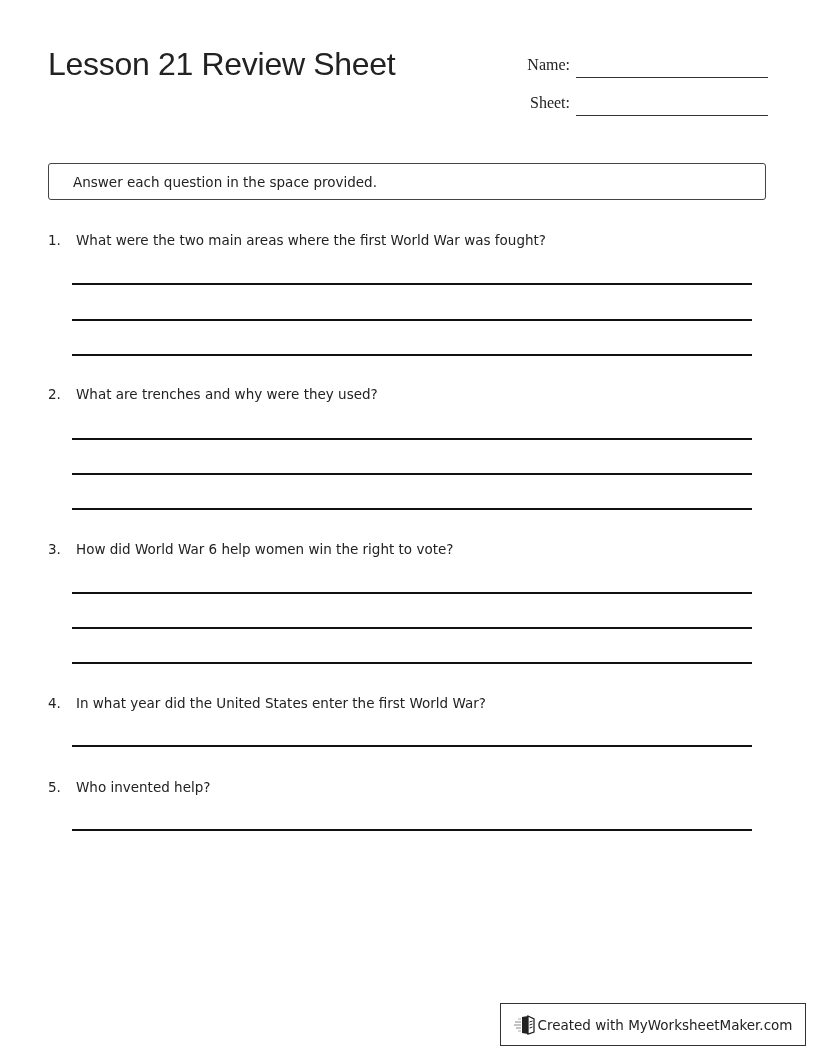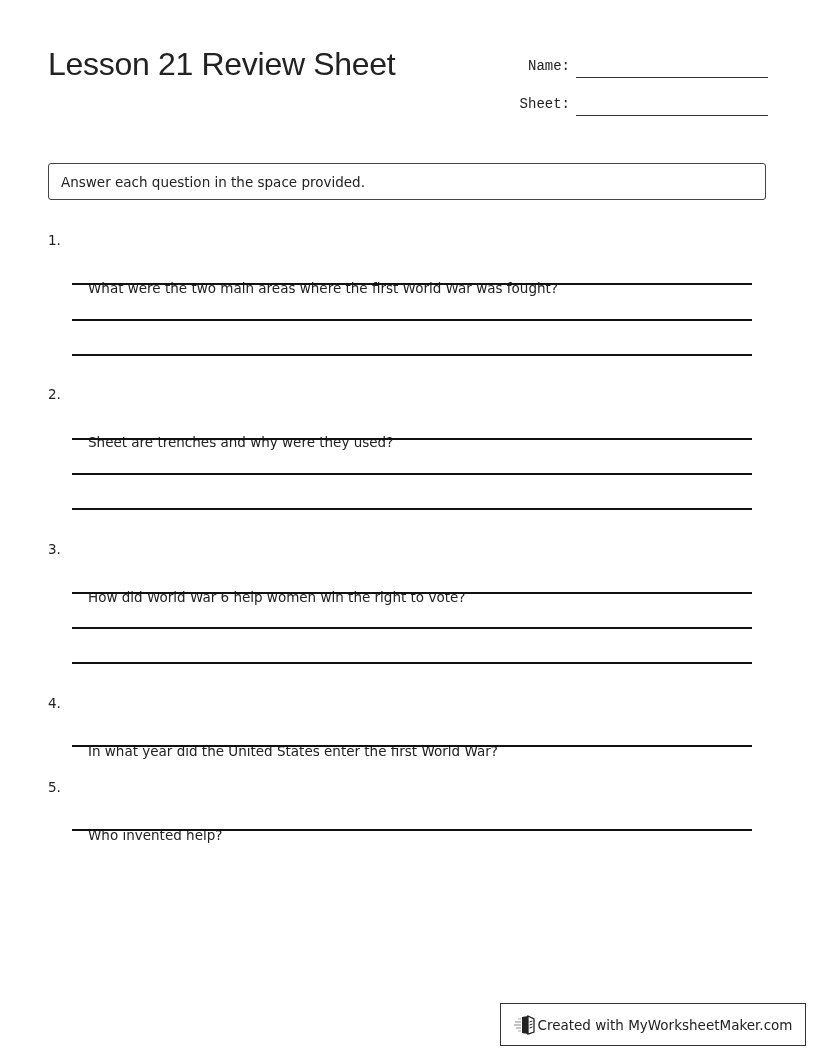--- a/index.html
+++ b/index.html
@@ -5,42 +5,41 @@
     html, body { margin: 0; padding: 0; background: #ffffff; }
     body { width: 816px; height: 1056px; position: relative; overflow: hidden; color: #222; }
     .title {
       position: absolute; left: 48px; top: 46px;
       font-family: Liberation Sans, sans-serif; font-size: 32px; font-weight: normal;
       color: #222; letter-spacing: -0.3px; margin: 0;
     }
     .hfield { position: absolute; left: 500px; width: 268px; height: 30px; }
     .hfield .lbl {
       position: absolute; right: 198px; bottom: 4px;
-      font-family: Liberation Mono, monospace; font-size: 14px; color: #222;
+      font-family: Liberation Serif, serif; font-size: 16px; color: #222;
     }
     .hfield .line {
       position: absolute; left: 76px; right: 0; bottom: 0; height: 0;
       border-bottom: 1.5px solid #333;
     }
     .instructions {
       position: absolute; left: 48px; top: 163px; width: 718px; height: 37px;
       box-sizing: border-box; border: 1px solid #444; border-radius: 3px;
       font-family: "DejaVu Sans", sans-serif; font-size: 13.5px; color: #222;
-      padding: 0 12px; line-height: 36px;
+      padding: 0 24px; line-height: 36px;
     }
     .q { position: absolute; left: 48px; width: 720px; }
     .q .num {
       position: absolute; left: 0; top: 0; width: 22px;
       font-family: "DejaVu Sans", sans-serif; font-size: 13.5px; color: #222;
     }
     .q .text {
-      position: absolute; left: 40px; top: 0;
+      position: absolute; left: 28px; top: 0;
       font-family: "DejaVu Sans", sans-serif; font-size: 13.5px; color: #222;
       white-space: nowrap;
-      margin-top: 48px;
     }
     .ans-line {
       position: absolute; left: 72px; width: 680px; height: 2px; background: #111;
     }
     .footer {
       position: absolute; left: 500px; top: 1003px; width: 306px; height: 43px;
       box-sizing: border-box; border: 1px solid #333;
       display: flex; align-items: center; justify-content: center; gap: 0;
       font-family: "DejaVu Sans", sans-serif; font-size: 13.5px; color: #222;
     }
@@ -65,21 +64,21 @@
 <div class="q" style="top:232px;">
   <span class="num">1.</span>
   <span class="text">What were the two main areas where the first World War was fought?</span>
 </div>
 <div class="ans-line" style="top:283px;"></div>
 <div class="ans-line" style="top:319px;"></div>
 <div class="ans-line" style="top:354px;"></div>
 
 <div class="q" style="top:386px;">
   <span class="num">2.</span>
-  <span class="text">Sheet are trenches and why were they used?</span>
+  <span class="text">What are trenches and why were they used?</span>
 </div>
 <div class="ans-line" style="top:438px;"></div>
 <div class="ans-line" style="top:473px;"></div>
 <div class="ans-line" style="top:508px;"></div>
 
 <div class="q" style="top:541px;">
   <span class="num">3.</span>
   <span class="text">How did World War 6 help women win the right to vote?</span>
 </div>
 <div class="ans-line" style="top:592px;"></div>

